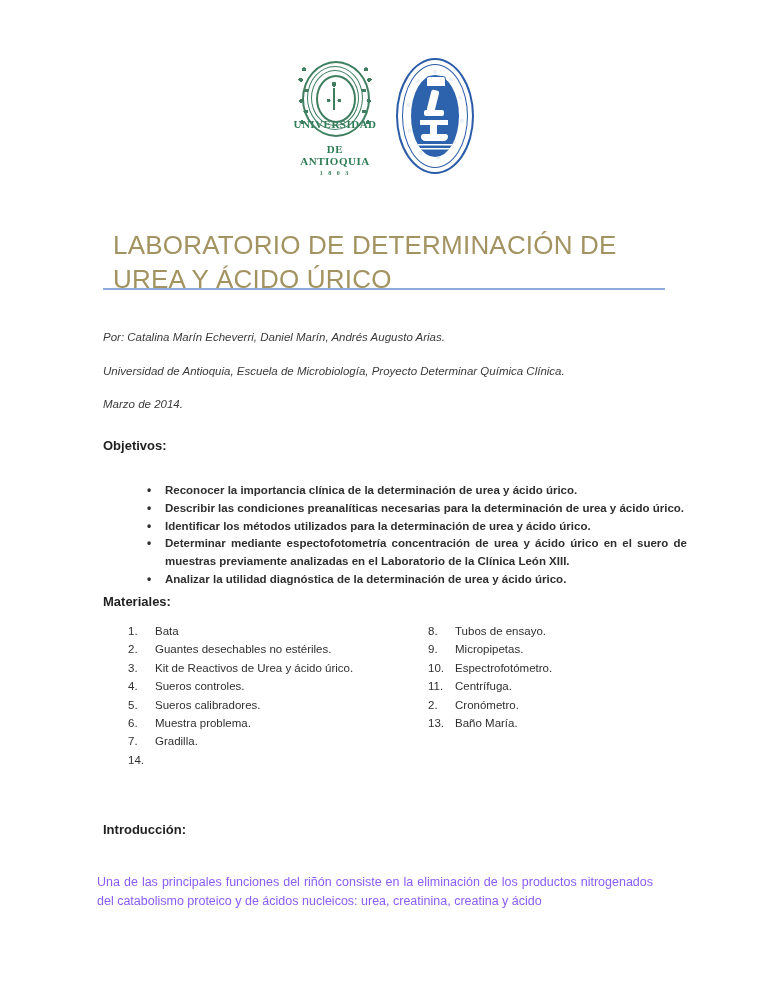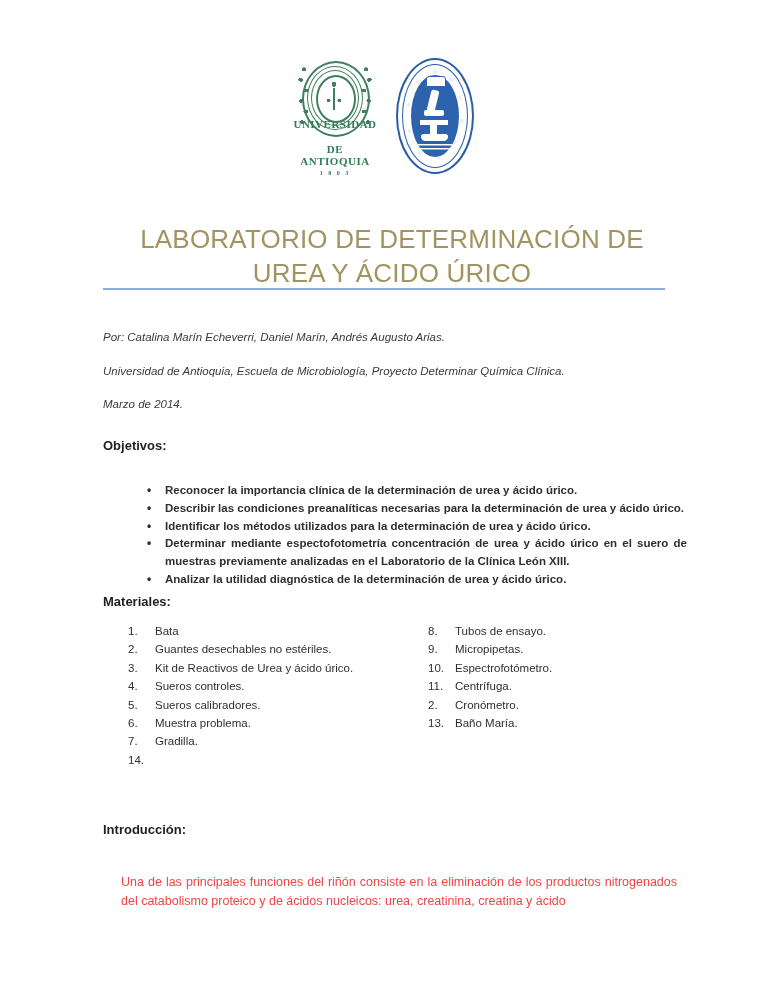--- a/index.html
+++ b/index.html
@@ -183,22 +183,21 @@
   .doc-title {
     position: absolute;
     left: 103px;
     top: 218px;
     width: 570px;
     font-size: 26px;
     line-height: 1.32;
     font-weight: normal;
     color: #a39361;
     letter-spacing: 0.2px;
-    margin: 4px;
-    text-align: center;
+    margin: 10px;
   }
   .title-rule {
     position: absolute;
     left: 103px;
     top: 288px;
     width: 562px;
     height: 2px;
     background: #8faadc;
   }
 
@@ -282,27 +281,27 @@
   .mat-col li .num {
     width: 27px;
     flex: 0 0 27px;
     color: #2f2f2f;
   }
   .mat-col li .txt { flex: 1 1 auto; }
 
   
   .intro-para {
     position: absolute;
-    left: 121px;
+    left: 97px;
     top: 873px;
     width: 556px;
     margin: 0;
     font-size: 12.5px;
     line-height: 1.5;
-    color: #ef4444;
+    color: #8b5cf6;
     text-align: justify;
   }
 </style>
 </head>
 <body>
 
 <div class="page">
 
   <div class="logo-band">
 

